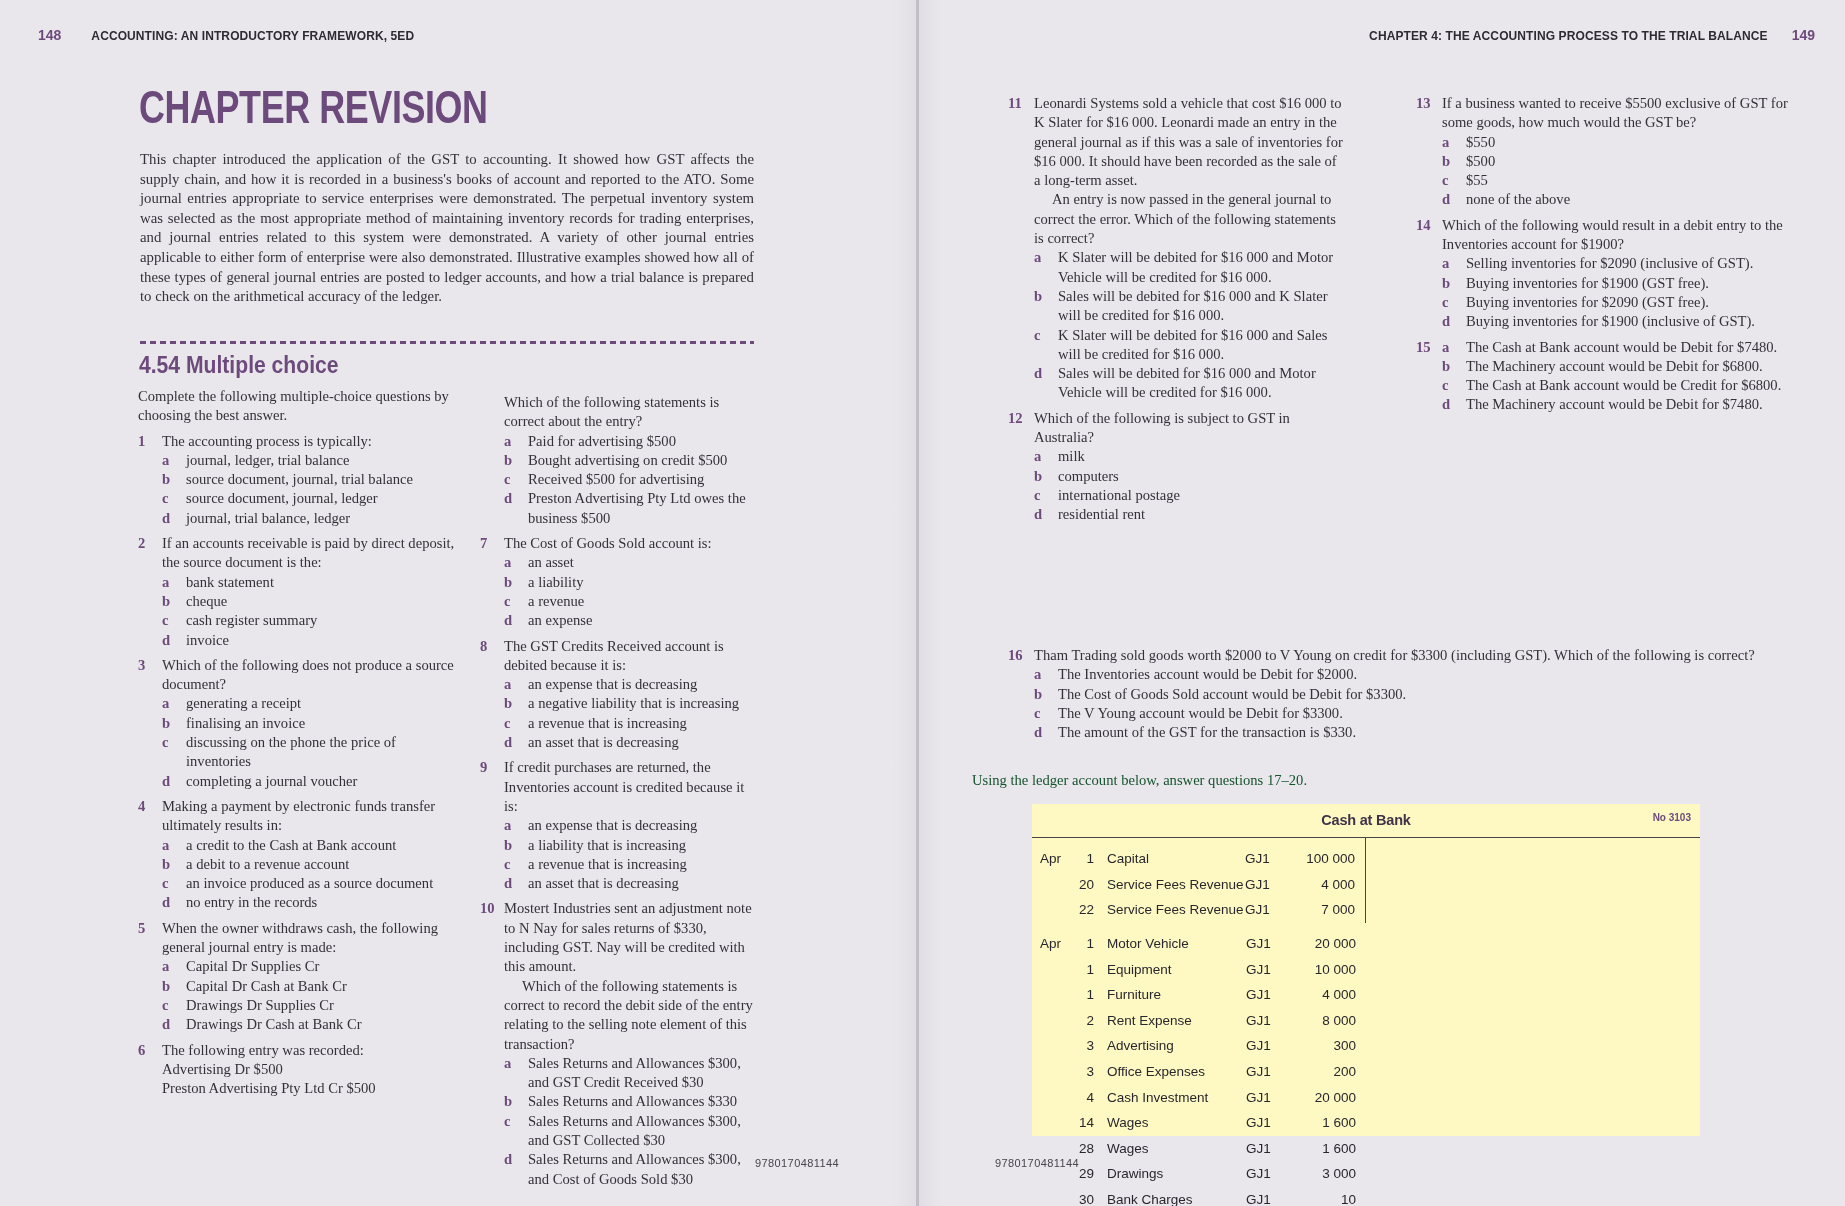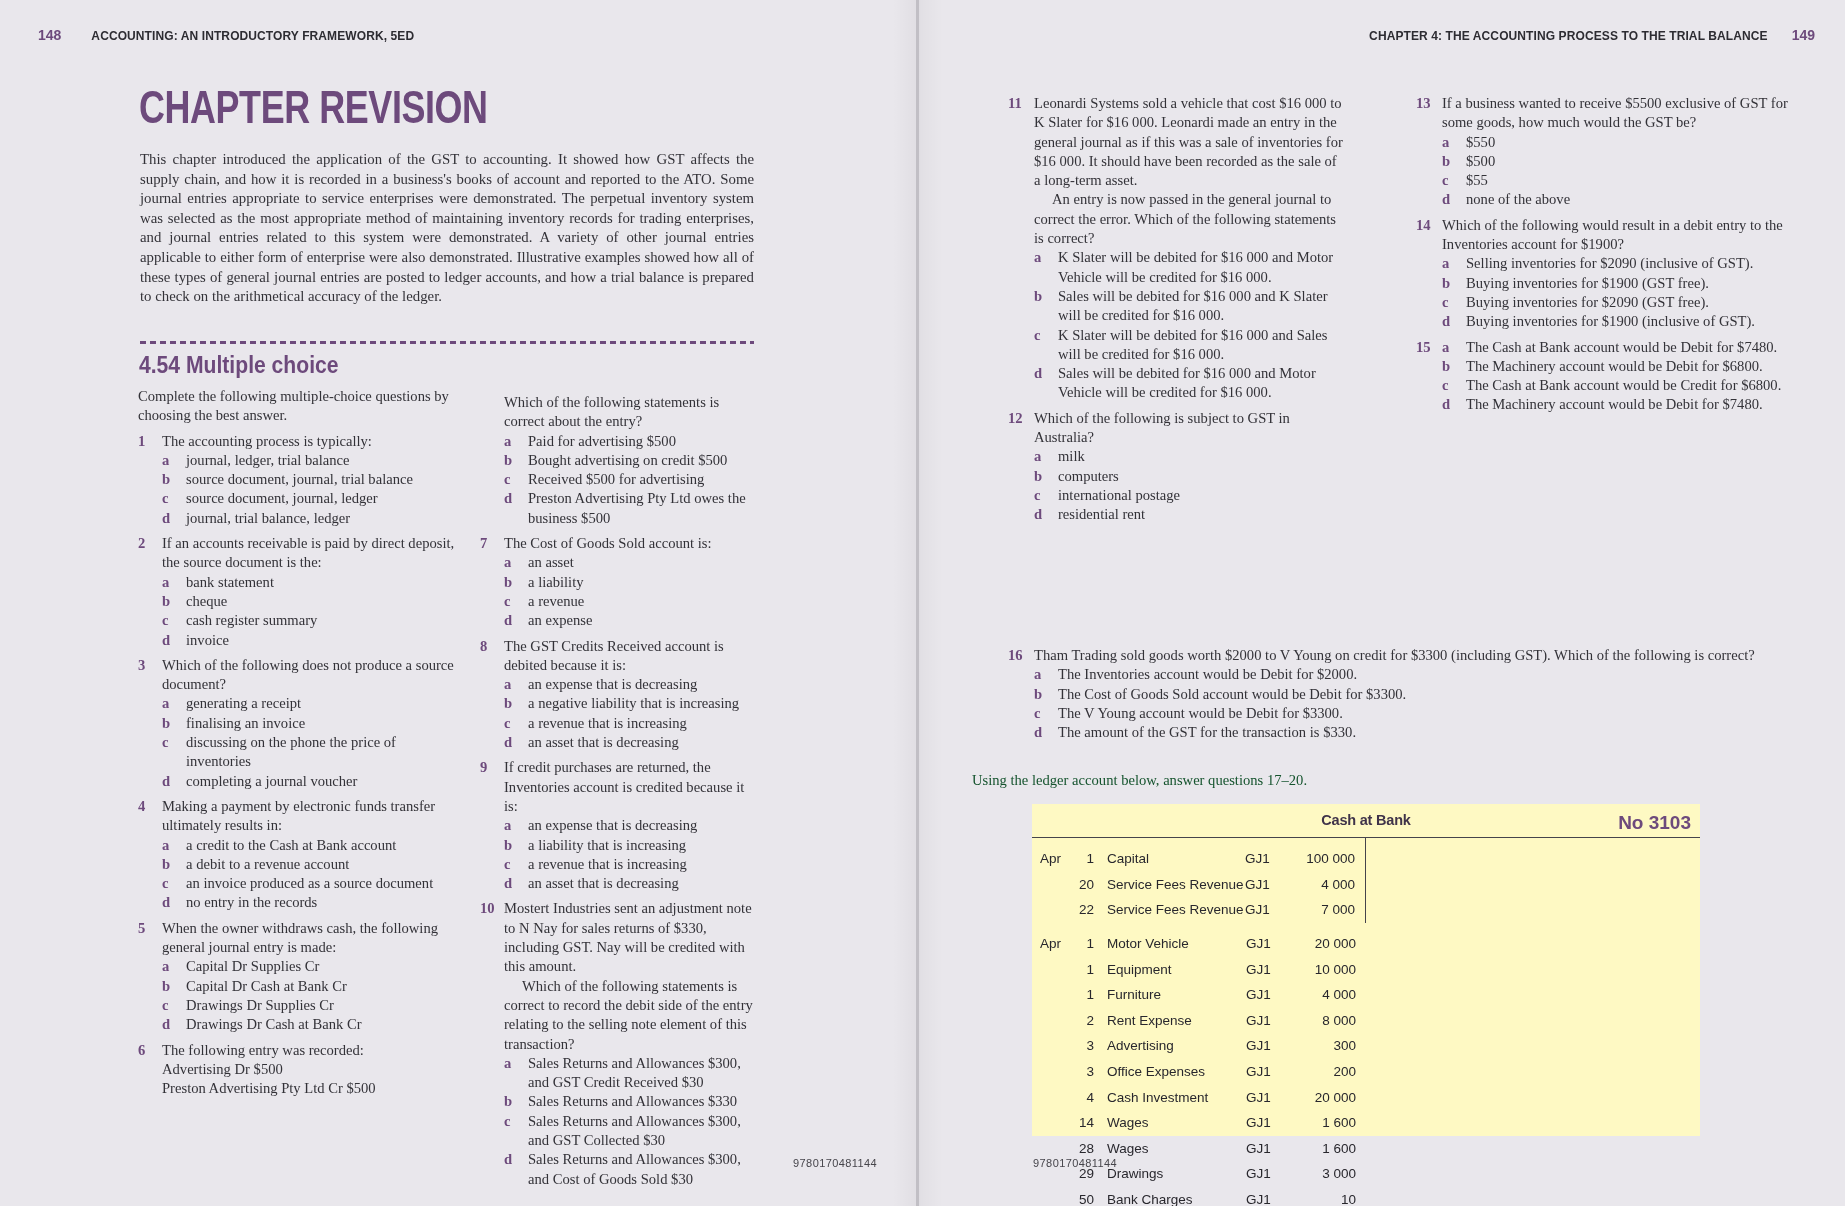--- a/index.html
+++ b/index.html
@@ -66,32 +66,32 @@
 
   
   .ledger{
     position:absolute;left:1032px;top:804px;width:668px;height:332px;
     background:#fef9c3;
     font-family:"Liberation Sans",sans-serif;font-size:13.5px;color:#28272d;
   }
   .ledger-head{position:relative;height:33px;border-bottom:1.5px solid #45444b;}
   .ledger-title{position:absolute;left:0;right:0;top:8px;text-align:center;
     font-weight:bold;font-size:14.5px;color:#3f3349;letter-spacing:-0.2px;}
-  .ledger-no{position:absolute;right:9px;top:8px;font-weight:bold;font-size:19px;color:#6d4a7c;}
+  .ledger-no{position:absolute;right:9px;top:8px;font-weight:bold;font-size:10px;color:#6d4a7c;}
   .ledger-body{display:flex;height:297px;flex-direction:column;}
   .ledger-side{width:334px;box-sizing:border-box;padding-top:8px;}
   .ledger-side.debit{border-right:1.5px solid #45444b;}
   .lrow{display:flex;height:25.6px;align-items:center;}
   .lmonth{flex:0 0 32px;padding-left:8px;}
   .lday{flex:0 0 22px;text-align:right;}
   .ldesc{flex:1;padding-left:13px;white-space:nowrap;overflow:hidden;}
   .lref{flex:0 0 36px;}
   .lamt{flex:0 0 74px;text-align:right;padding-right:10px;}
 
-  .isbn{position:absolute;top:1157px;width:160px;text-align:right;
+  .isbn{position:absolute;top:1157px;width:160px;text-align:center;
     font-family:"Liberation Sans",sans-serif;font-size:11px;color:#46454b;letter-spacing:0.4px;}
   .isbn-left{left:717px;}
   .isbn-right{left:957px;}
 </style>
 </head>
 <body>
 
 <div class="spread">
 
   <div class="gutter-shade"></div>
@@ -593,21 +593,21 @@
           </div>
           <div class="lrow">
             <div class="lmonth"></div>
             <div class="lday">29</div>
             <div class="ldesc">Drawings</div>
             <div class="lref">GJ1</div>
             <div class="lamt">3&nbsp;000</div>
           </div>
           <div class="lrow">
             <div class="lmonth"></div>
-            <div class="lday">50</div>
+            <div class="lday">30</div>
             <div class="ldesc">Bank Charges</div>
             <div class="lref">GJ1</div>
             <div class="lamt">10</div>
           </div>
         </div>
     </div>
   </div>
 
   <div class="isbn isbn-left">9780170481144</div>
   <div class="isbn isbn-right">9780170481144</div>

